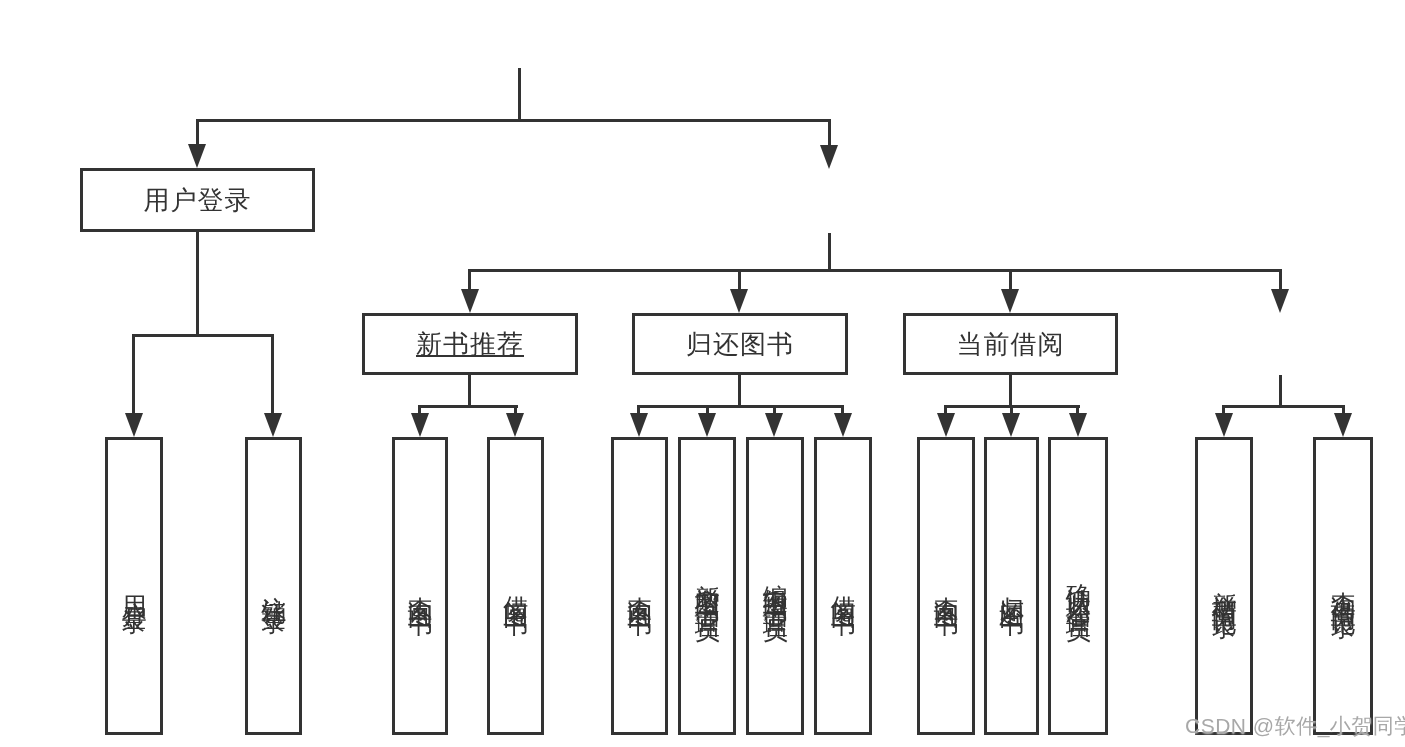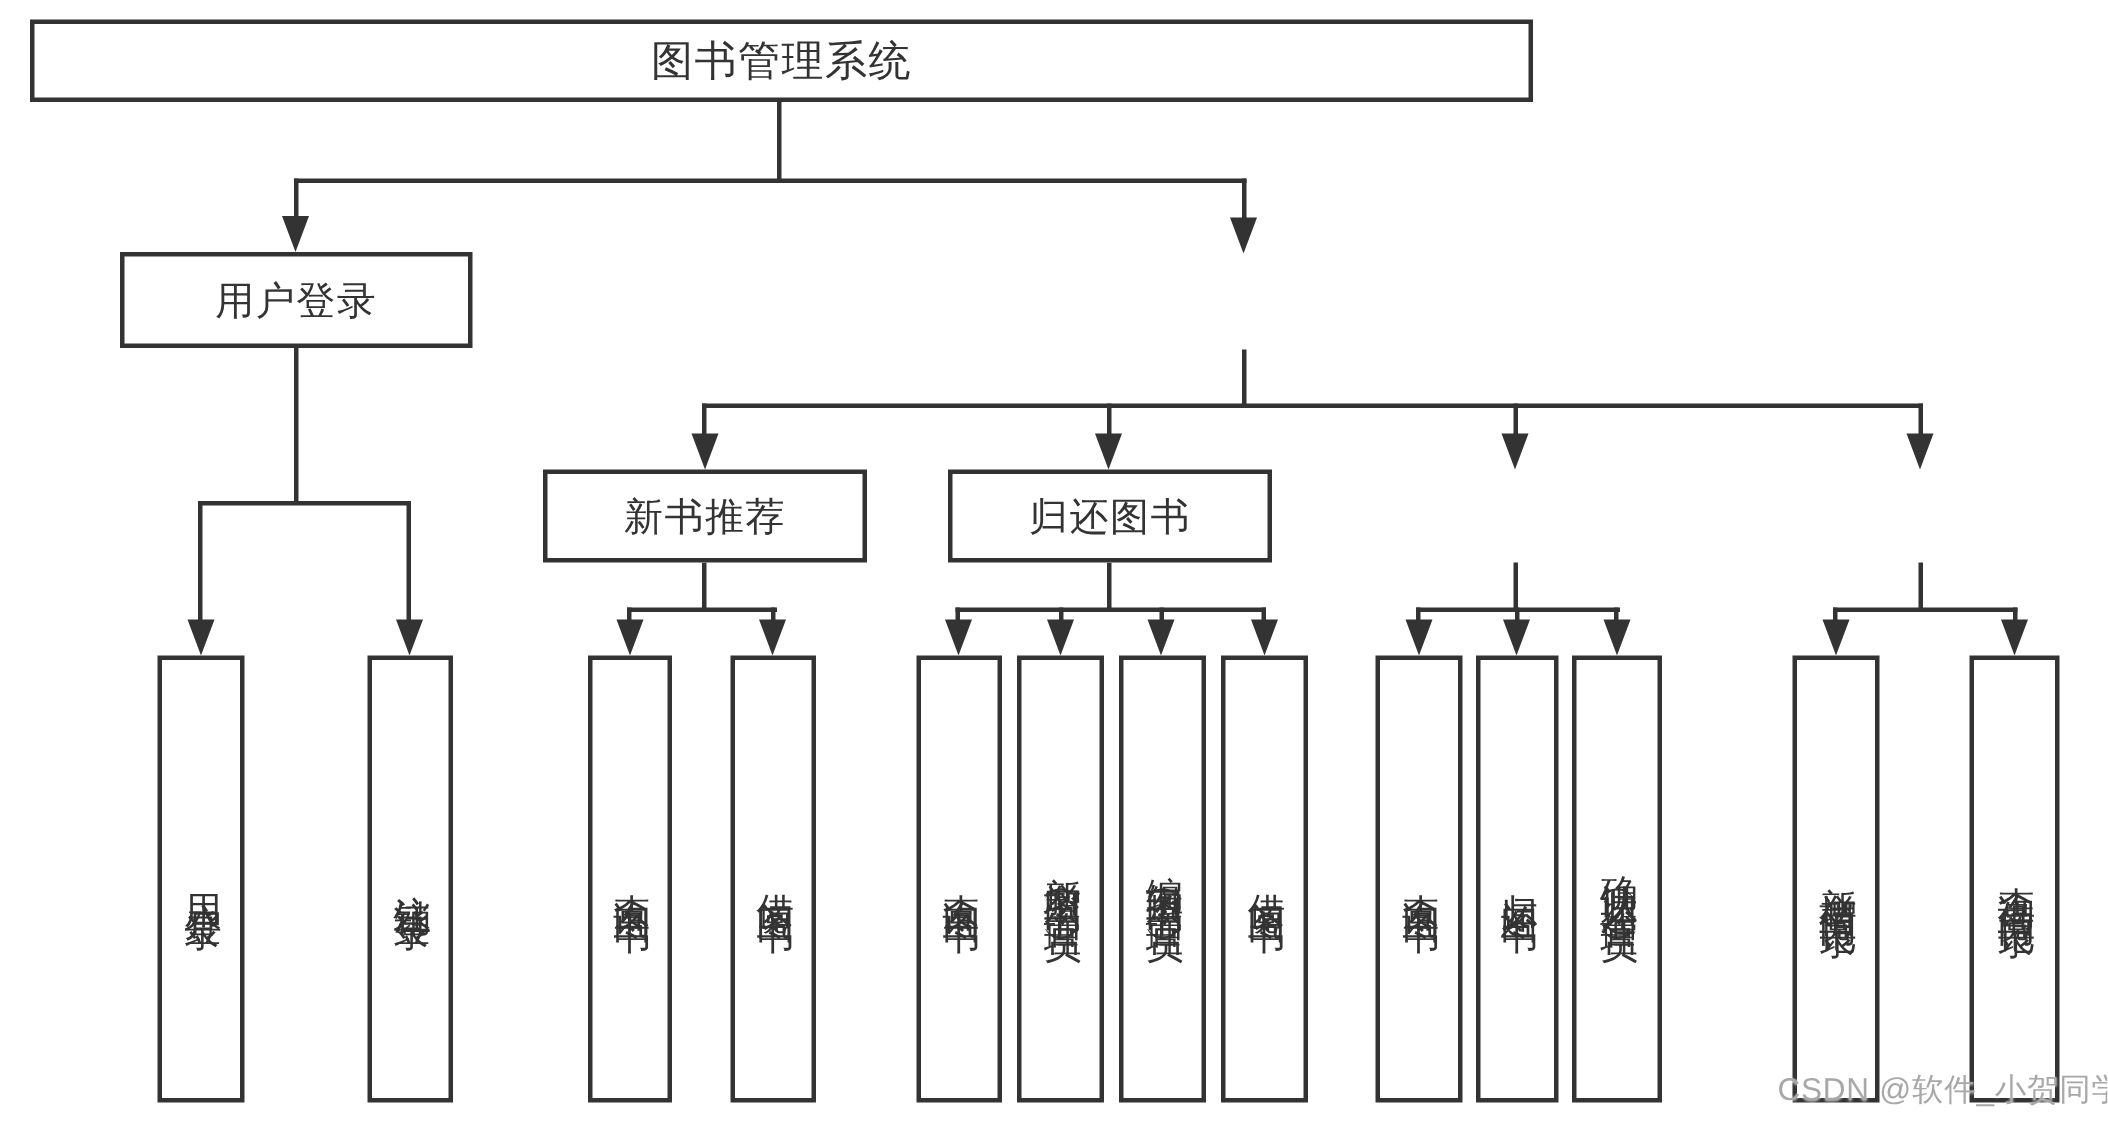--- a/index.html
+++ b/index.html
@@ -41,23 +41,20 @@
     color:var(--watermark, #a8a8a8);
     text-shadow:0 1px 2px rgba(255,255,255,0.95);
     white-space:nowrap; z-index:3;
   }
 </style>
 </head>
 <body>
 
 <div class="canvas">
 
-  <div class="box" style="left:20px; top:13px; width:1002px; height:55px;">
-    <span class="hlabel root-label">图书管理系统</span>
-  </div>
 
   <div>
     <div class="vline" style="left:518px; top:68px;  height:52px;"></div>
     <div class="hline" style="left:196px; top:119px; width:635px;"></div>
     <div class="vline" style="left:196px; top:119px; height:27px;"></div>
     <div class="arrow" style="left:188px; top:144px;"></div>
     <div class="vline" style="left:828px; top:119px; height:27px;"></div>
     <div class="arrow" style="left:820px; top:145px;"></div>
   </div>
 
@@ -80,25 +77,28 @@
     <div class="vline" style="left:468px;  top:269px; height:21px;"></div>
     <div class="arrow" style="left:461px;  top:289px;"></div>
     <div class="vline" style="left:738px;  top:269px; height:21px;"></div>
     <div class="arrow" style="left:730px;  top:289px;"></div>
     <div class="vline" style="left:1009px; top:269px; height:21px;"></div>
     <div class="arrow" style="left:1001px; top:289px;"></div>
     <div class="vline" style="left:1279px; top:269px; height:21px;"></div>
     <div class="arrow" style="left:1271px; top:289px;"></div>
   </div>
 
-  <div class="box" style="left:362px; top:313px; width:216px; height:62px;">
+  <div class="box" style="left:362px; top:313px; width:216px; height:62px;text-decoration:underline;">
     <span class="hlabel">新书推荐</span>
   </div>
   <div class="box" style="left:632px; top:313px; width:216px; height:62px;">
     <span class="hlabel">归还图书</span>
+  </div>
+  <div class="box" style="left:903px; top:313px; width:215px; height:62px;">
+    <span class="hlabel">当前借阅</span>
   </div>
 
   <div>
     <div class="vline" style="left:468px; top:375px; height:33px;"></div>
     <div class="hline" style="left:418px; top:405px; width:100px;"></div>
     <div class="vline" style="left:418px; top:405px; height:10px;"></div>
     <div class="arrow" style="left:411px; top:413px;"></div>
     <div class="vline" style="left:514px; top:405px; height:10px;"></div>
     <div class="arrow" style="left:506px; top:413px;"></div>
   </div>

